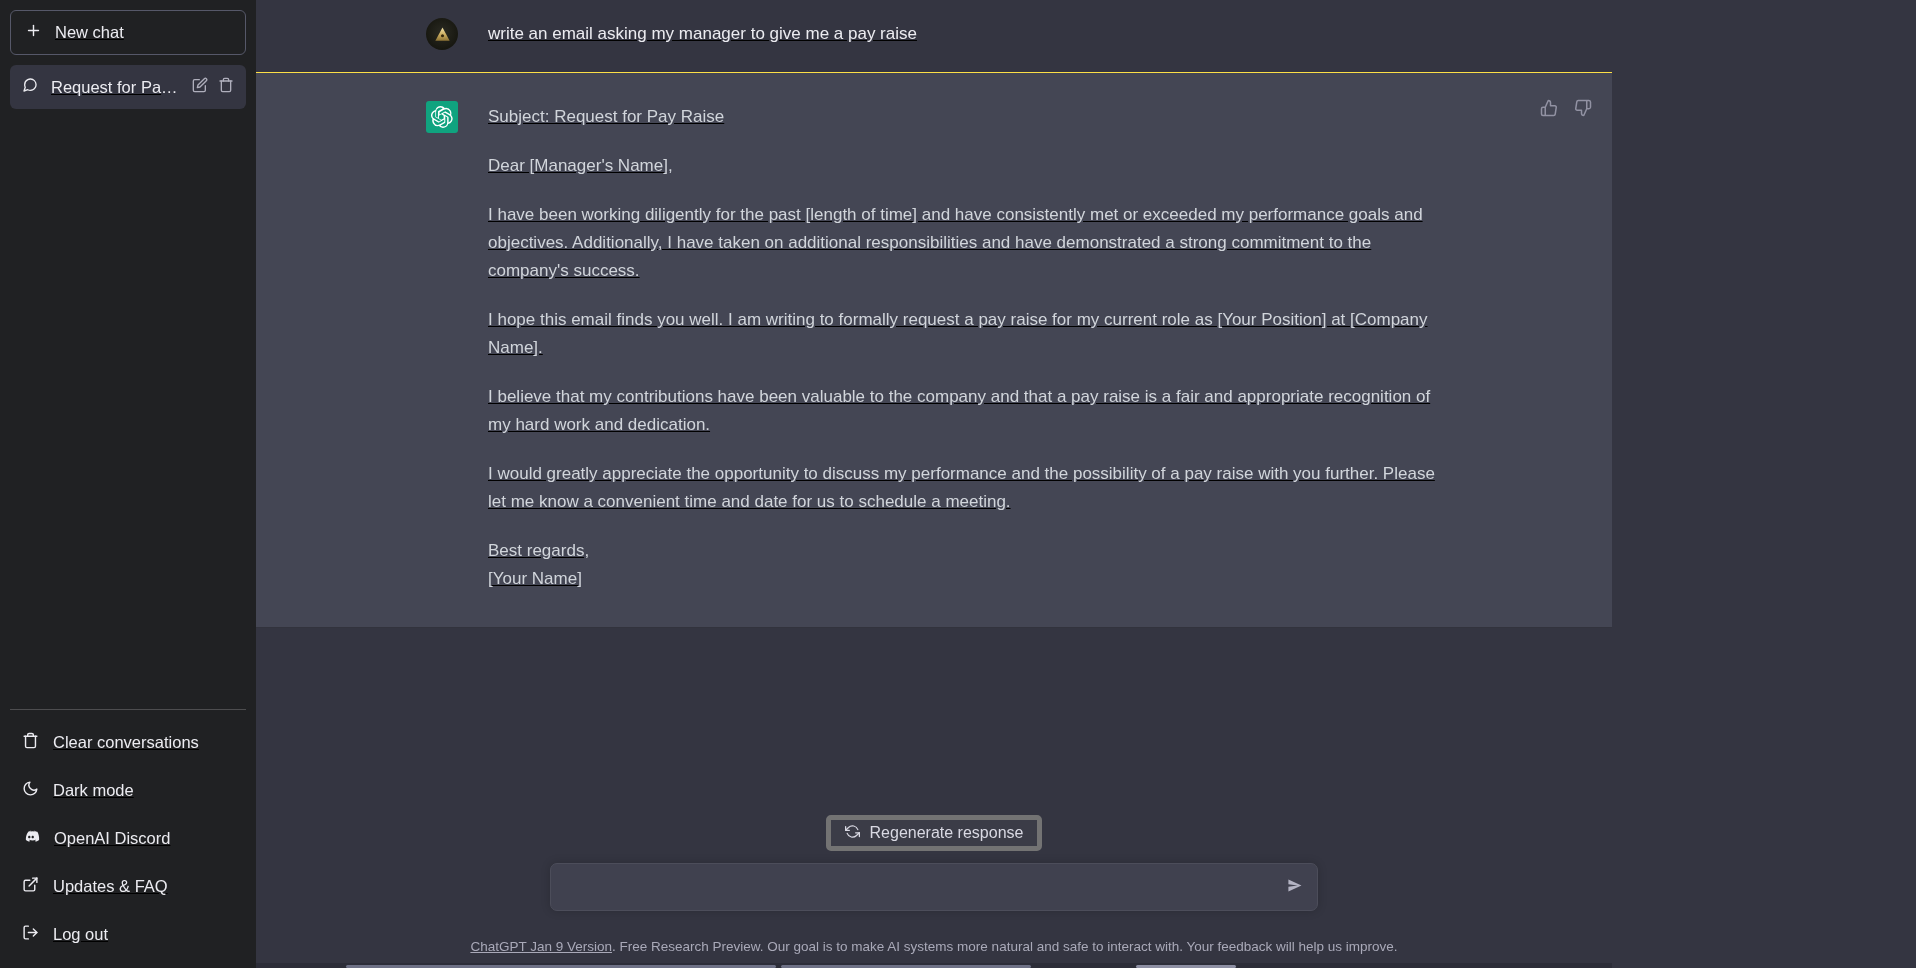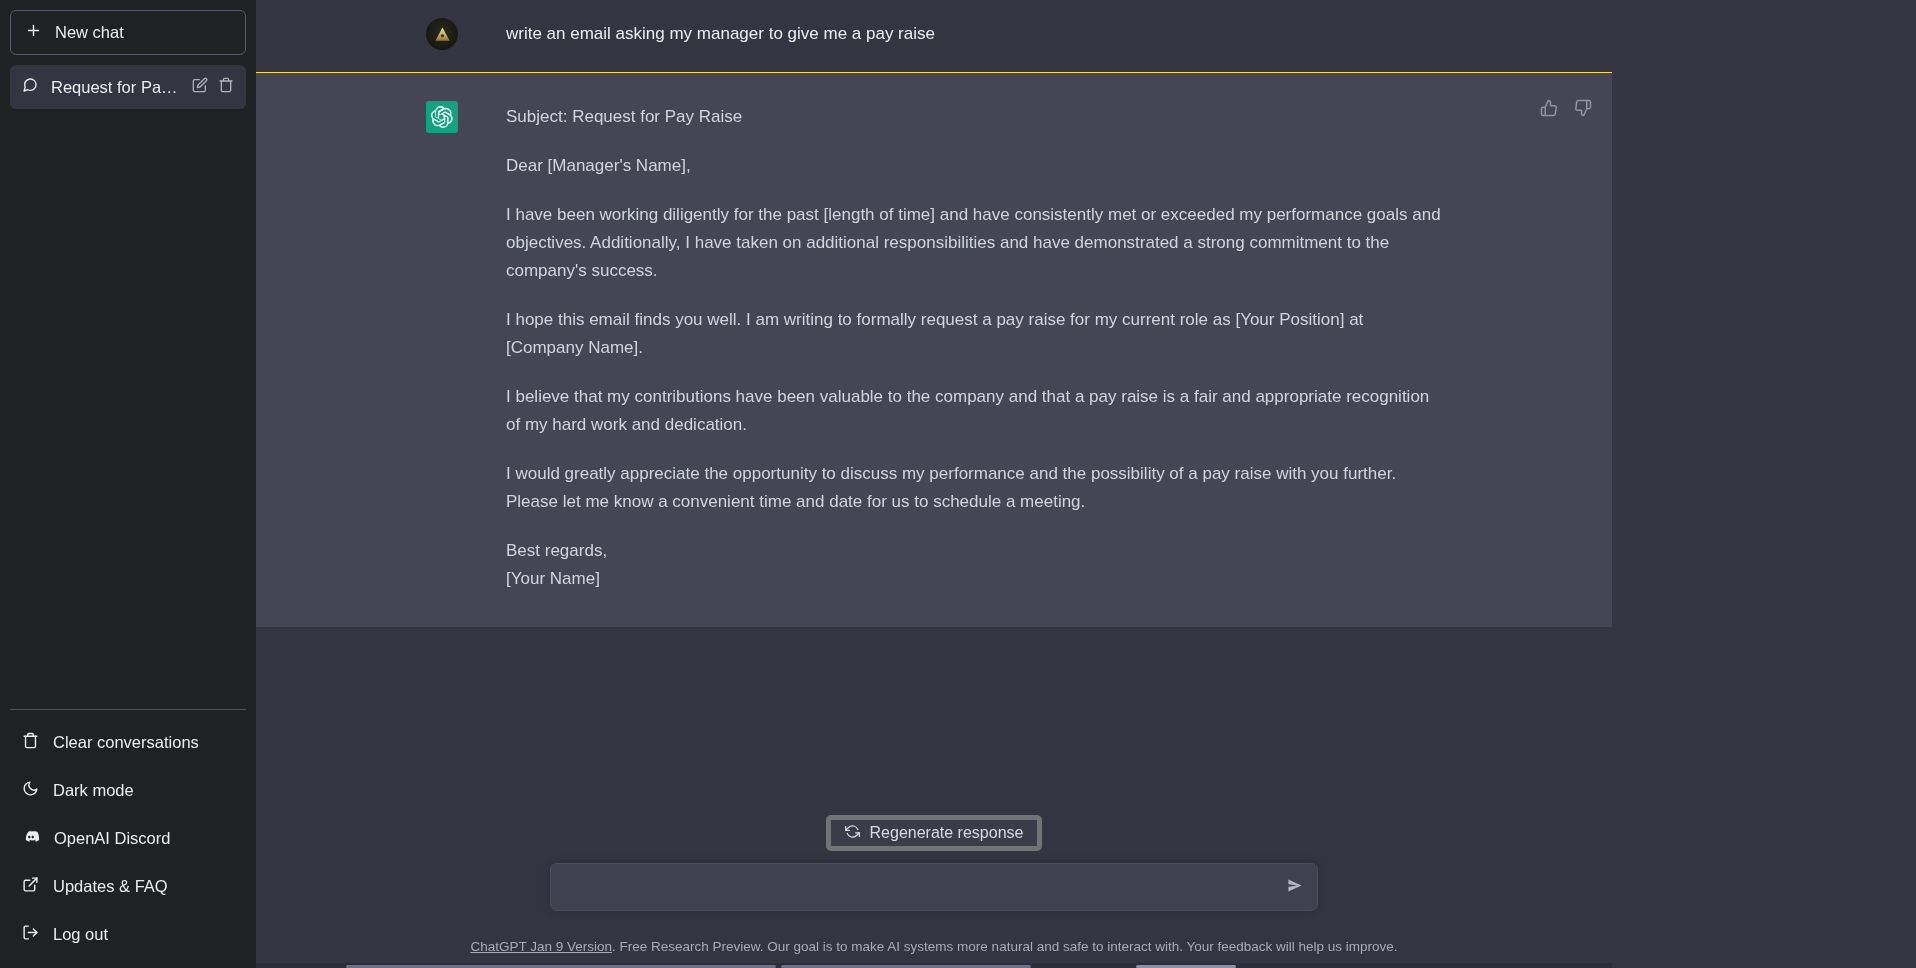--- a/index.html
+++ b/index.html
@@ -10,20 +10,21 @@
     background: #343541;
     font-family: "Liberation Sans", sans-serif;
     -webkit-font-smoothing: antialiased;
   }
 
   #app {
     position: relative;
     width: 1612px;
     height: 968px;
     display: flex;
+    text-decoration: underline;
   }
 
   
   #sidebar {
     width: 256px;
     flex: 0 0 256px;
     height: 968px;
     background: #202123;
     display: flex;
     flex-direction: column;
@@ -115,21 +116,21 @@
   }
 
   .msg-row { width: 100%; }
   .msg-row.user { background: #343541; }
   .msg-row.assistant { background: #444654; border-top: 1px solid #fde047; border-bottom: 1px solid #32333d; }
 
   .msg-inner {
     max-width: 1016px;
     margin: 0 auto;
     display: flex;
-    gap: 48px;
+    gap: 30px;
     padding: 28px 0 28px 0;
     position: relative;
   }
   .msg-row.user .msg-inner { padding-top: 18px; padding-bottom: 22px; }
   .msg-row.assistant .msg-inner { padding-top: 28px; padding-bottom: 34px; }
 
   .avatar {
     flex: 0 0 auto;
     width: 32px;
     height: 32px;

